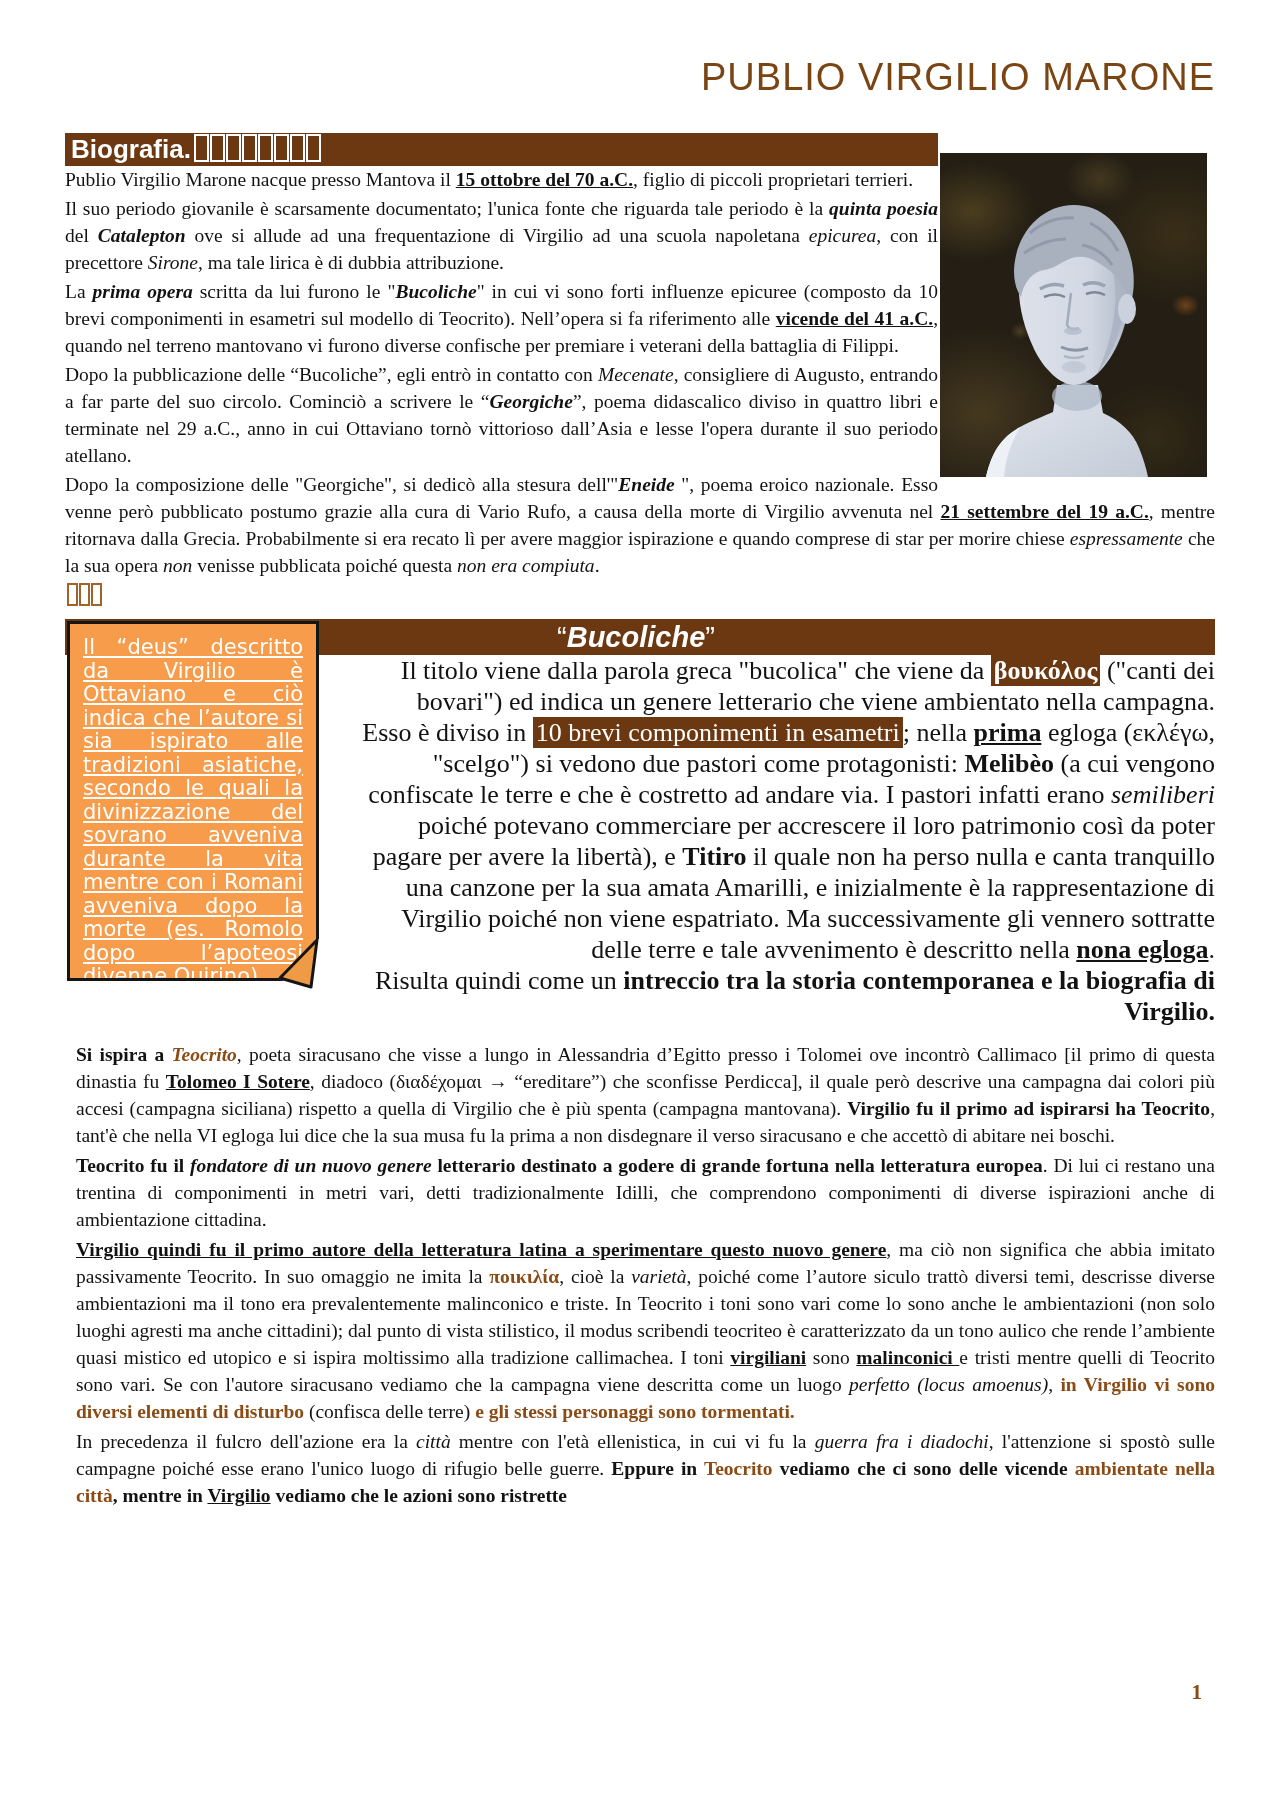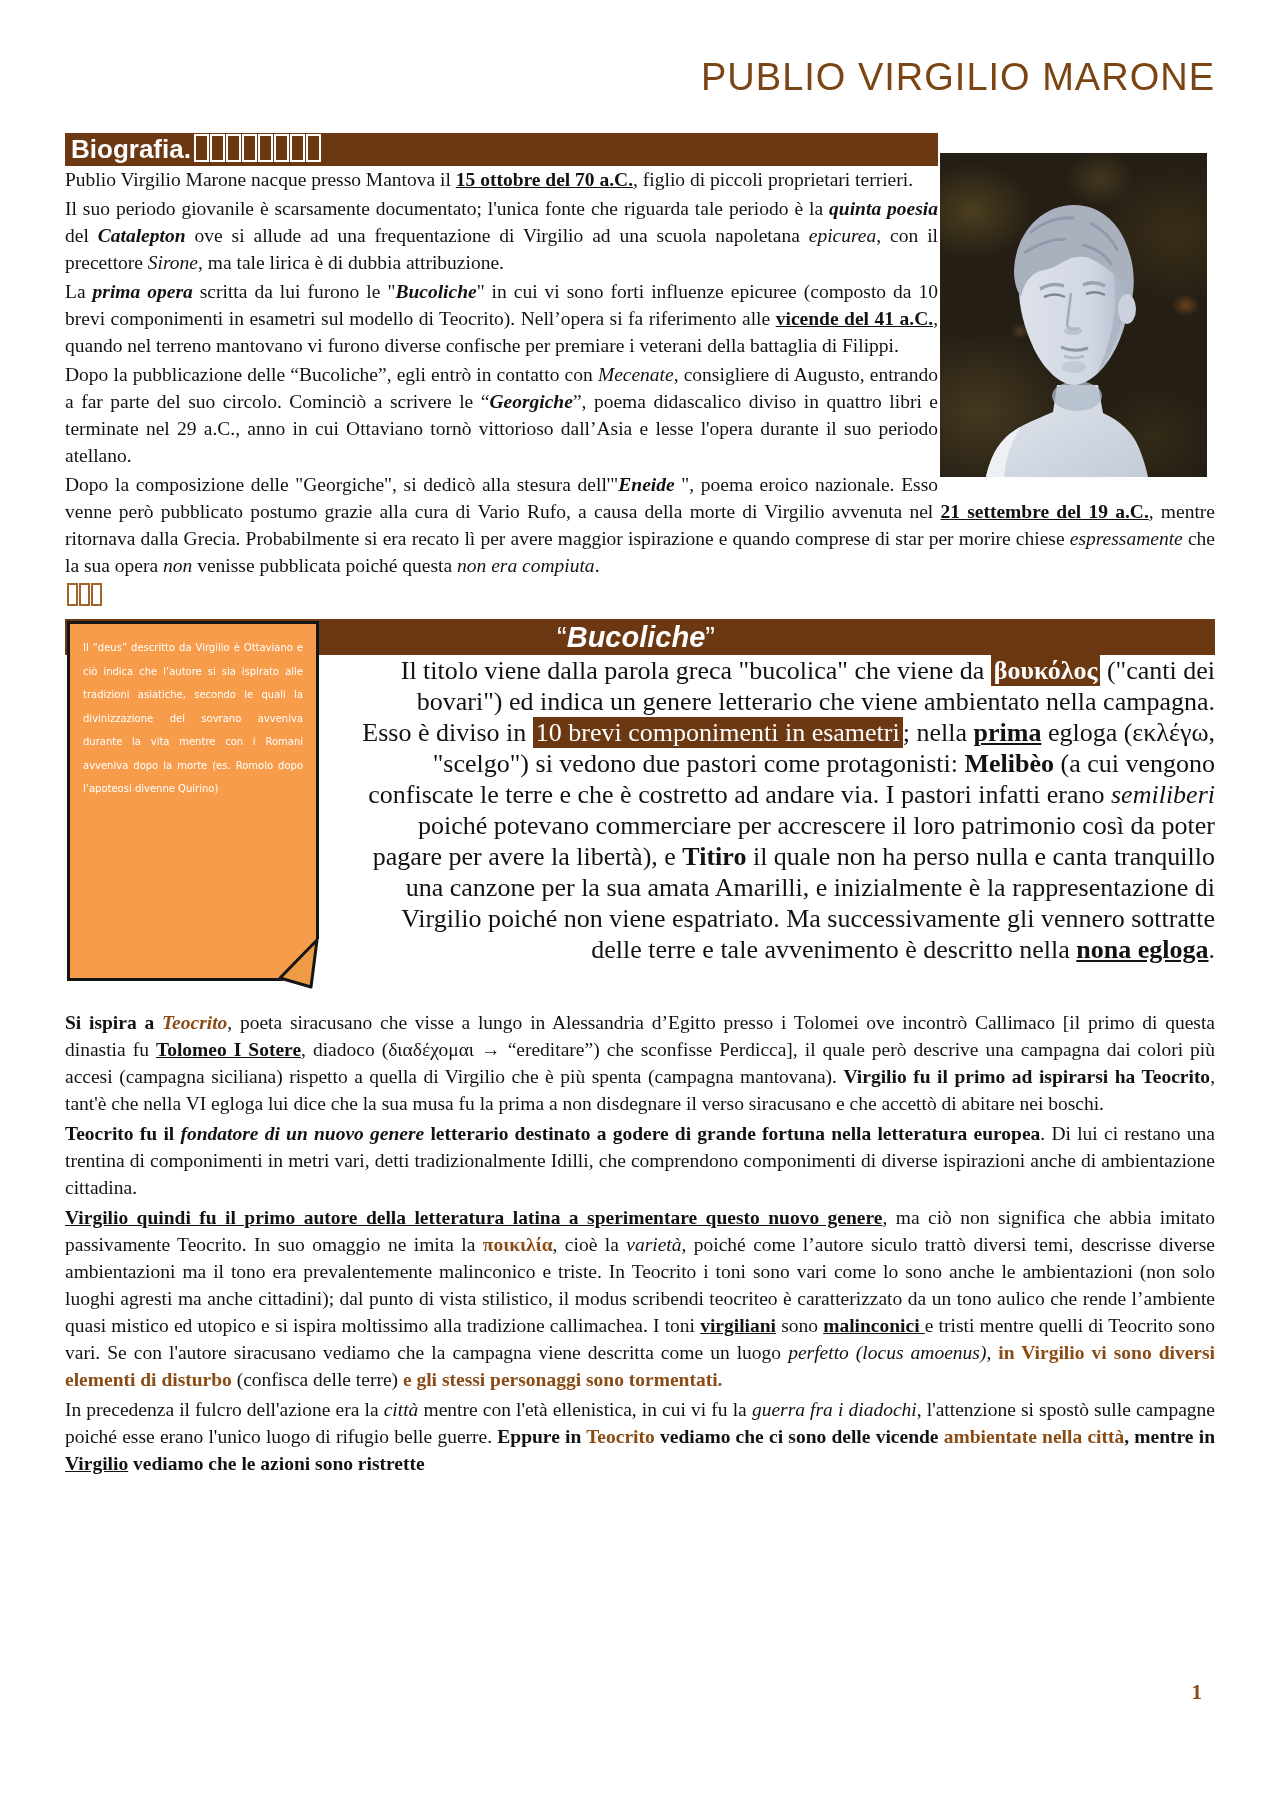--- a/index.html
+++ b/index.html
@@ -89,30 +89,31 @@
     background:var(--orange);
     border:3px solid #151515;
     margin:-34px 28px 14px 2px;
     position:relative;
     z-index:2;
   }
   .callout-inner{
     overflow:hidden;height:330px;
     padding:12px 13px;
     font-family:"DejaVu Sans","Liberation Sans",sans-serif;
-    font-size:10px;line-height:23.5px;
+    font-size:21px;line-height:23.5px;
     color:#fff;
     text-align:justify;
+    text-decoration:underline;
   }
   .fold{position:absolute;right:-3px;bottom:-15px;width:54px;height:68px;}
   .bp2{
     font-size:26px;line-height:31px;
     text-align:right;
   }
-  .teo{clear:both;padding-top:14px;}
+  .teo{clear:both;padding-top:14px;margin-left:11px;}
   .teo .bp{margin-bottom:3px;}
   
   .run-bold{font-weight:bold;}
   .run-italic{font-style:italic;}
   .run-underline{text-decoration:underline;font-weight:bold;}
   .run-brown{color:var(--accent-text);}
   .run-highlight{background:var(--bar);color:#fff;padding:1px 3px;}
   .page-number{
     position:absolute;
     top:1680px;right:78px;
@@ -200,20 +201,21 @@
 
             <polygon points="14,54 54,54 54,14" fill="#ffffff"></polygon>
             <polygon points="14,54 54,68 54,14" fill="#ffffff"></polygon>
 
             <polygon points="15,53 46,62 52,15" fill="#EF9B45" stroke="#151515" stroke-width="3" stroke-linejoin="round"></polygon>
           </svg>
         </aside>
 
         <p class="bp2"><span>Il titolo viene dalla parola greca "bucolica" che viene da </span><span class="run-bold run-highlight">βουκόλος</span><span> ("canti dei bovari") ed indica un genere letterario che viene ambientato nella campagna.</span></p>
         <p class="bp2"><span>Esso è diviso in </span><span class="run-highlight">10 brevi componimenti in esametri</span><span>; nella </span><span class="run-underline">prima</span><span> egloga (εκλέγω, "scelgo") si vedono due pastori come protagonisti: </span><span class="run-bold">Melibèo</span><span> (a cui vengono confiscate le terre e che è costretto ad andare via. I pastori infatti erano </span><span class="run-italic">semiliberi</span><span> poiché potevano commerciare per accrescere il loro patrimonio così da poter pagare per avere la libertà), e </span><span class="run-bold">Titiro</span><span> il quale non ha perso nulla e canta tranquillo una canzone per la sua amata Amarilli, e inizialmente è la rappresentazione di Virgilio poiché non viene espatriato. Ma successivamente gli vennero sottratte delle terre e tale avvenimento è descritto nella </span><span class="run-underline">nona egloga</span><span>.</span></p>
+        <p class="bp2"><span>Risulta quindi come un </span><span class="run-bold">intreccio tra la storia contemporanea e la biografia di Virgilio.</span></p>
       </div>
     </section>
 
     <section class="teo">
       <p class="bp"><span class="run-bold">Si ispira a </span><span class="run-bold run-italic run-brown">Teocrito</span><span>, poeta siracusano che visse a lungo in Alessandria d’Egitto presso i Tolomei ove incontrò Callimaco [il primo di questa dinastia fu </span><span class="run-underline">Tolomeo I Sotere</span><span>, diadoco (διαδέχομαι → “ereditare”) che sconfisse Perdicca], il quale però descrive una campagna dai colori più accesi (campagna siciliana) rispetto a quella di Virgilio che è più spenta (campagna mantovana). </span><span class="run-bold">Virgilio fu il primo ad ispirarsi ha Teocrito</span><span>, tant'è che nella VI egloga lui dice che la sua musa fu la prima a non disdegnare il verso siracusano e che accettò di abitare nei boschi.</span></p>
       <p class="bp"><span class="run-bold">Teocrito fu il </span><span class="run-bold run-italic">fondatore di un nuovo genere</span><span class="run-bold"> letterario destinato a godere di grande fortuna nella letteratura europea</span><span>. Di lui ci restano una trentina di componimenti in metri vari, detti tradizionalmente Idilli, che comprendono componimenti di diverse ispirazioni anche di ambientazione cittadina.</span></p>
       <p class="bp"><span class="run-underline">Virgilio quindi fu il primo autore della letteratura latina a sperimentare questo nuovo genere</span><span>, ma ciò non significa che abbia imitato passivamente Teocrito. In suo omaggio ne imita la </span><span class="run-bold run-brown">ποικιλία</span><span>, cioè la </span><span class="run-italic">varietà</span><span>, poiché come l’autore siculo trattò diversi temi, descrisse diverse ambientazioni ma il tono era prevalentemente malinconico e triste. In Teocrito i toni sono vari come lo sono anche le ambientazioni (non solo luoghi agresti ma anche cittadini); dal punto di vista stilistico, il modus scribendi teocriteo è caratterizzato da un tono aulico che rende l’ambiente quasi mistico ed utopico e si ispira moltissimo alla tradizione callimachea. I toni </span><span class="run-underline">virgiliani</span><span> sono </span><span class="run-underline">malinconici </span><span>e tristi mentre quelli di Teocrito sono vari.  Se con l'autore siracusano vediamo che la campagna viene descritta come un luogo </span><span class="run-italic">perfetto</span><span> </span><span class="run-italic">(locus amoenus)</span><span>, </span><span class="run-bold run-brown">in Virgilio vi sono diversi elementi di disturbo</span><span> (confisca delle terre) </span><span class="run-bold run-brown">e gli stessi personaggi sono tormentati.</span></p>
       <p class="bp"><span>In precedenza il fulcro dell'azione era la </span><span class="run-italic">città</span><span> mentre con l'età ellenistica, in cui vi fu la </span><span class="run-italic">guerra fra i diadochi</span><span>, l'attenzione si spostò sulle campagne poiché esse erano l'unico luogo di rifugio belle guerre.  </span><span class="run-bold">Eppure in </span><span class="run-bold run-brown">Teocrito</span><span class="run-bold"> vediamo che ci sono delle vicende </span><span class="run-bold run-brown">ambientate nella città</span><span class="run-bold">, mentre in </span><span class="run-bold run-underline">Virgilio</span><span class="run-bold"> vediamo che le azioni sono ristrette</span></p>
     </section>
 

